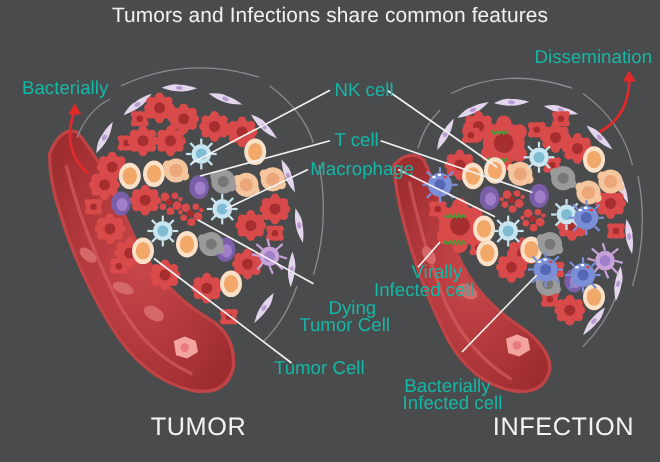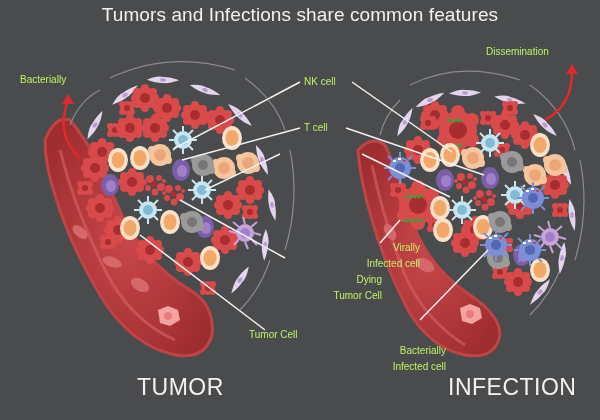--- a/index.html
+++ b/index.html
@@ -8,21 +8,21 @@
     background: #4a4b4d;
     font-family: "Liberation Sans", "DejaVu Sans", sans-serif;
     position: relative;
   }
   .canvas { position: absolute; left: 0; top: 0; width: 600px; height: 420px; }
   .title {
     position: absolute; left: 0; top: 4px; width: 600px; text-align: center;
     color: #f1f1f1; font-size: 19px; letter-spacing: 0.1px;
   }
   .label {
-    position: absolute; color: #bef264; font-size: 10px; line-height: 16px;
+    position: absolute; color: #14b8a6; font-size: 17px; line-height: 16px;
     white-space: nowrap;
   }
   .label.center { text-align: right; }
   .section-label {
     position: absolute; color: #f2f2f2; font-size: 23px; letter-spacing: 0.5px;
   }
   svg { position: absolute; left: 0; top: 0; }
 </style>
 </head>
 <body>
@@ -335,23 +335,24 @@
         <line x1="346" y1="128" x2="484" y2="175"></line>
         <line x1="362" y1="154" x2="450" y2="197"></line>
         <line x1="380" y1="243" x2="400" y2="220"></line>
         <line x1="420" y1="320" x2="488" y2="250"></line>
       </g>
     </g>
   </svg>
 
   <div class="label" style="left:304px; top:74px;">NK cell</div>
   <div class="label" style="left:304px; top:120px;">T cell</div>
+  <div class="label" style="left:282px; top:146px;">Macrophage</div>
 
   <div class="label" style="left:20px; top:72px;">Bacterially</div>
-  <div class="label center" style="left:272px; top:272px; width:70px;margin-left:40px;">
+  <div class="label center" style="left:272px; top:272px; width:70px;">
     <div>Dying</div>
     <div>Tumor Cell</div>
   </div>
   <div class="label" style="left:249px; top:327px;">Tumor Cell</div>
   <div class="section-label" style="left:137px; top:374px;">TUMOR</div>
 
   <div class="label" style="left:486px; top:44px;">Dissemination</div>
   <div class="label center" style="left:340px; top:240px; width:80px;">
     <div>Virally</div>
     <div>Infected cell</div>

